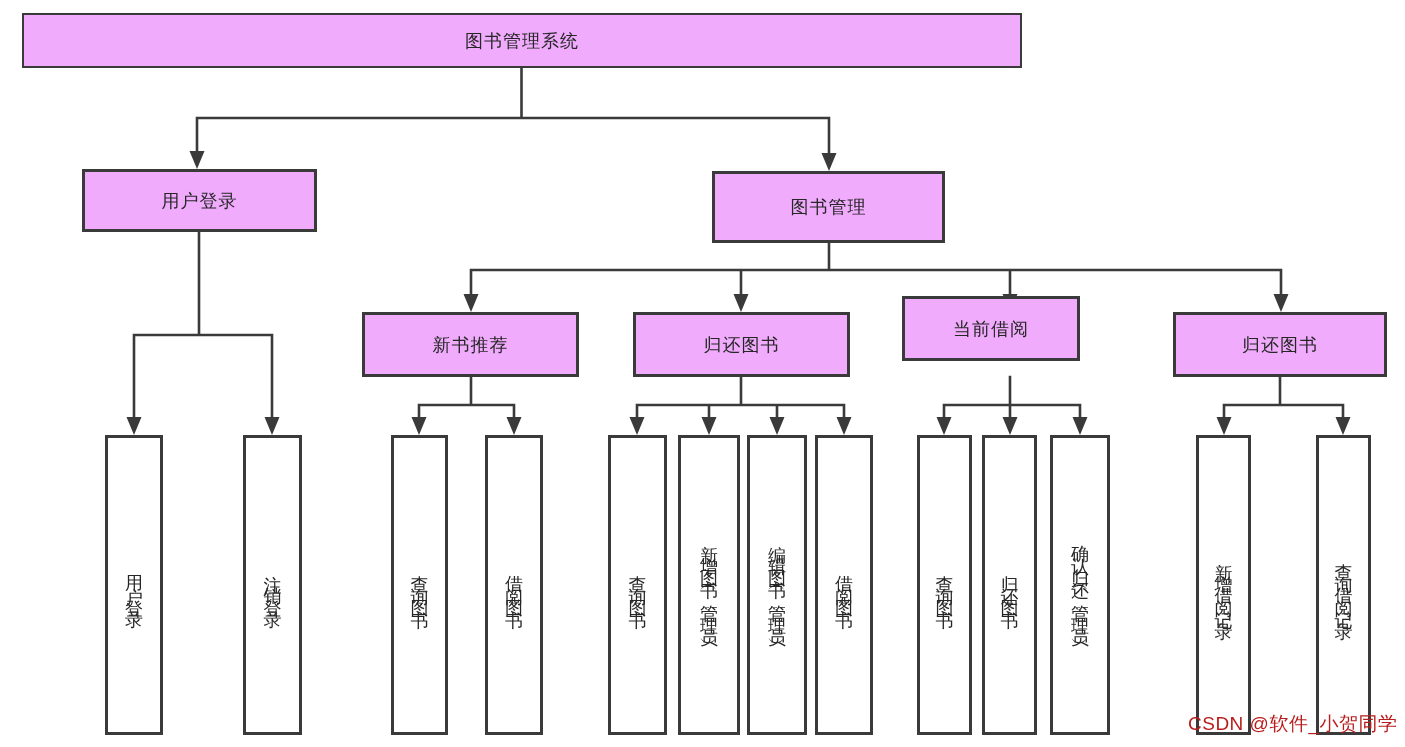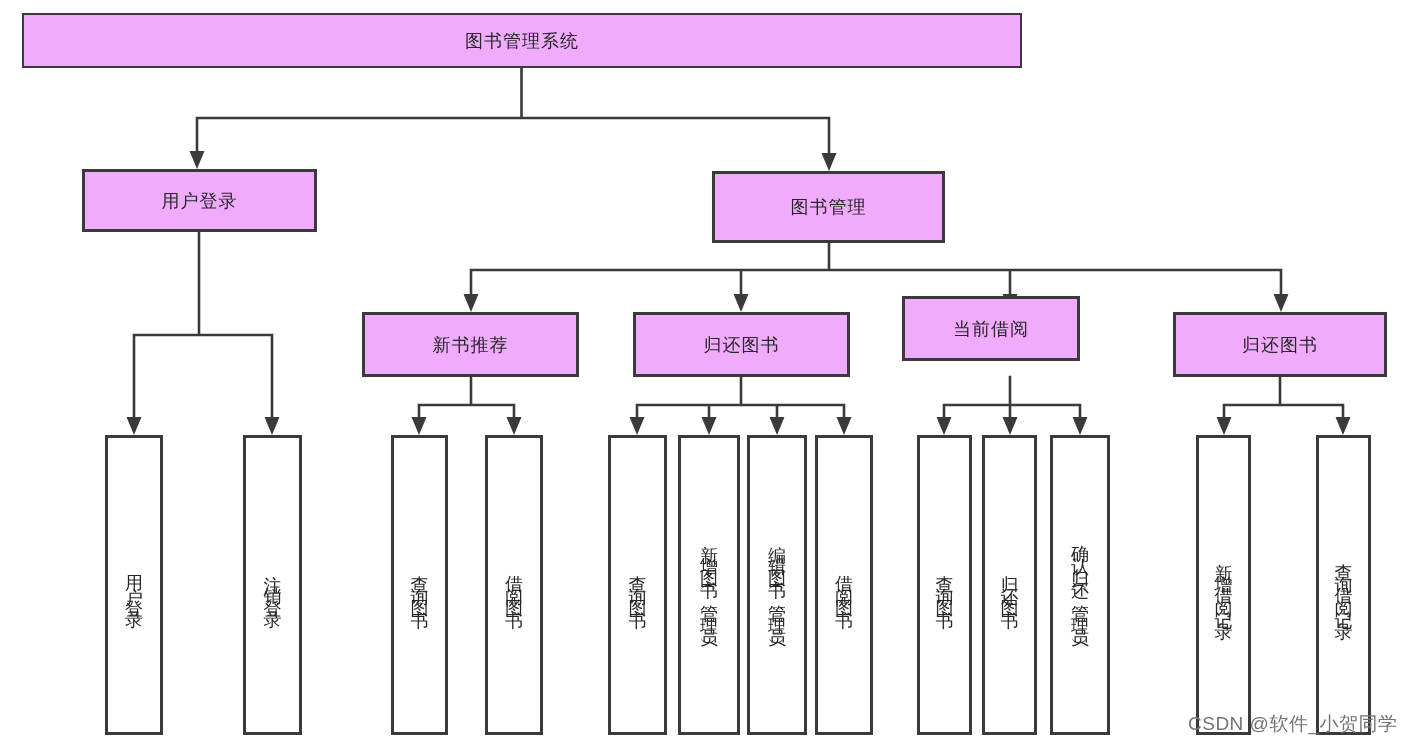--- a/index.html
+++ b/index.html
@@ -57,21 +57,21 @@
     font-size: 18px;
     letter-spacing: 12px;
     line-height: 1;
     white-space: nowrap;
   }
   .watermark {
     position: absolute;
     left: 1188px;
     top: 711px;
     font-size: 19px;
-    color: #737373;
+    color: #b91c1c;
     z-index: 5;
     white-space: nowrap;
     letter-spacing: 0.5px;
   }
 </style>
 </head>
 <body>
 
 <div class="stage">
 

